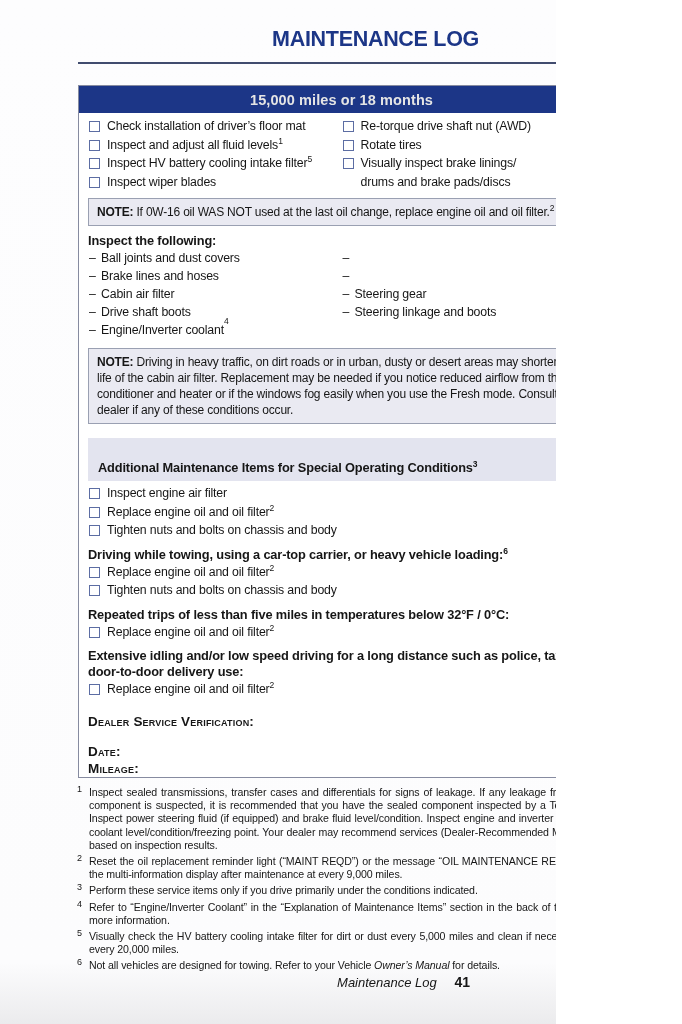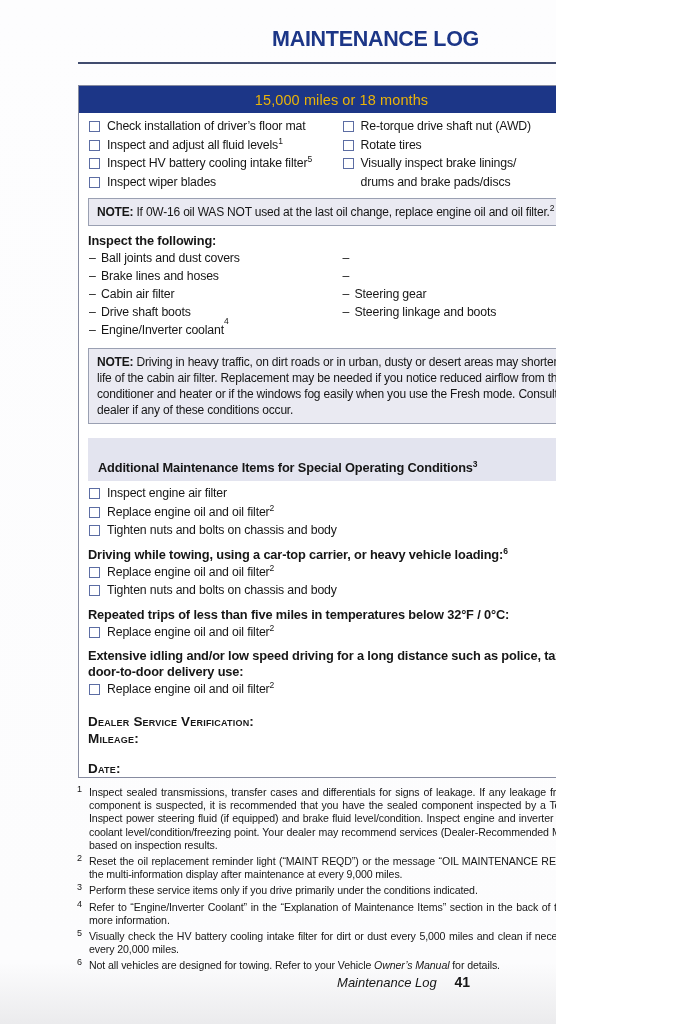--- a/index.html
+++ b/index.html
@@ -17,21 +17,21 @@
   body{width:682px;height:1024px;font-family:"Liberation Sans",sans-serif;color:var(--ink);}
   .page{position:relative;width:556px;height:1024px;overflow:hidden;
         background:linear-gradient(180deg,#fdfdfe 0%,#fcfcfd 94%,#ebebed 100%);}
 
   .page-title{position:absolute;top:27px;right:77px;font-size:21.5px;font-weight:bold;
               color:var(--navy);letter-spacing:-0.3px;}
   .title-rule{position:absolute;top:62px;left:78px;width:527px;height:2px;background:var(--rule);}
 
   .card{position:absolute;left:78px;top:85px;width:527px;height:693px;background:#fff;
         border:1px solid var(--card-border);box-sizing:border-box;overflow:hidden;}
-  .banner{height:27px;background:var(--navy);color:#eab308;font-weight:normal;font-size:14.5px;
+  .banner{height:27px;background:var(--navy);color:#e5e5e5;font-weight:bold;font-size:14.5px;
           display:flex;align-items:center;justify-content:center;letter-spacing:0.1px;}
   .card-body{padding:4px 9px 0 9px;letter-spacing:-0.15px;}
 
   .check-cols{display:flex;}
   .check-cols .col{width:50%;}
   .ci{display:flex;align-items:flex-start;line-height:18.5px;font-size:12.3px;}
   .cb{flex:0 0 auto;width:9px;height:9px;border:1.5px solid var(--checkbox-border);
       margin:4px 7px 0 1px;background:#fff;}
   .lbl{flex:1;}
   .lbl .l1,.lbl .l2{display:block;}
@@ -222,22 +222,22 @@
       <div class="sec">
         <div class="sec-heading"><span>Extensive idling and/or low speed driving for a long distance such as police, taxi or door-to-door delivery use:</span><sup></sup></div>
         <div class="ci">
           <span class="cb"></span>
           <span class="lbl"><span>Replace engine oil and oil filter</span><sup>2</sup></span>
         </div>
       </div>
 
       <div class="verify">
         <div class="sc">Dealer Service Verification:</div>
+        <div class="sc date">Date:</div>
         <div class="sc mileage">Mileage:</div>
-        <div class="sc date">Date:</div>
       </div>
 
     </div>
   </div>
 
   <div class="footnotes">
     <div class="fn"><sup class="num">1</sup><span>Inspect sealed transmissions, transfer cases and differentials for signs of leakage. If any leakage from a sealed component is suspected, it is recommended that you have the sealed component inspected by a Toyota dealer. Inspect power steering fluid (if equipped) and brake fluid level/condition. Inspect engine and inverter (if equipped) coolant level/condition/freezing point. Your dealer may recommend services (Dealer-Recommended Maintenance) based on inspection results.</span></div>
     <div class="fn"><sup class="num">2</sup><span>Reset the oil replacement reminder light (“MAINT REQD”) or the message “OIL MAINTENANCE REQUIRED” on the multi-information display after maintenance at every 9,000 miles.</span></div>
     <div class="fn"><sup class="num">3</sup><span>Perform these service items only if you drive primarily under the conditions indicated.</span></div>
     <div class="fn"><sup class="num">4</sup><span>Refer to “Engine/Inverter Coolant” in the “Explanation of Maintenance Items” section in the back of this guide for more information.</span></div>

